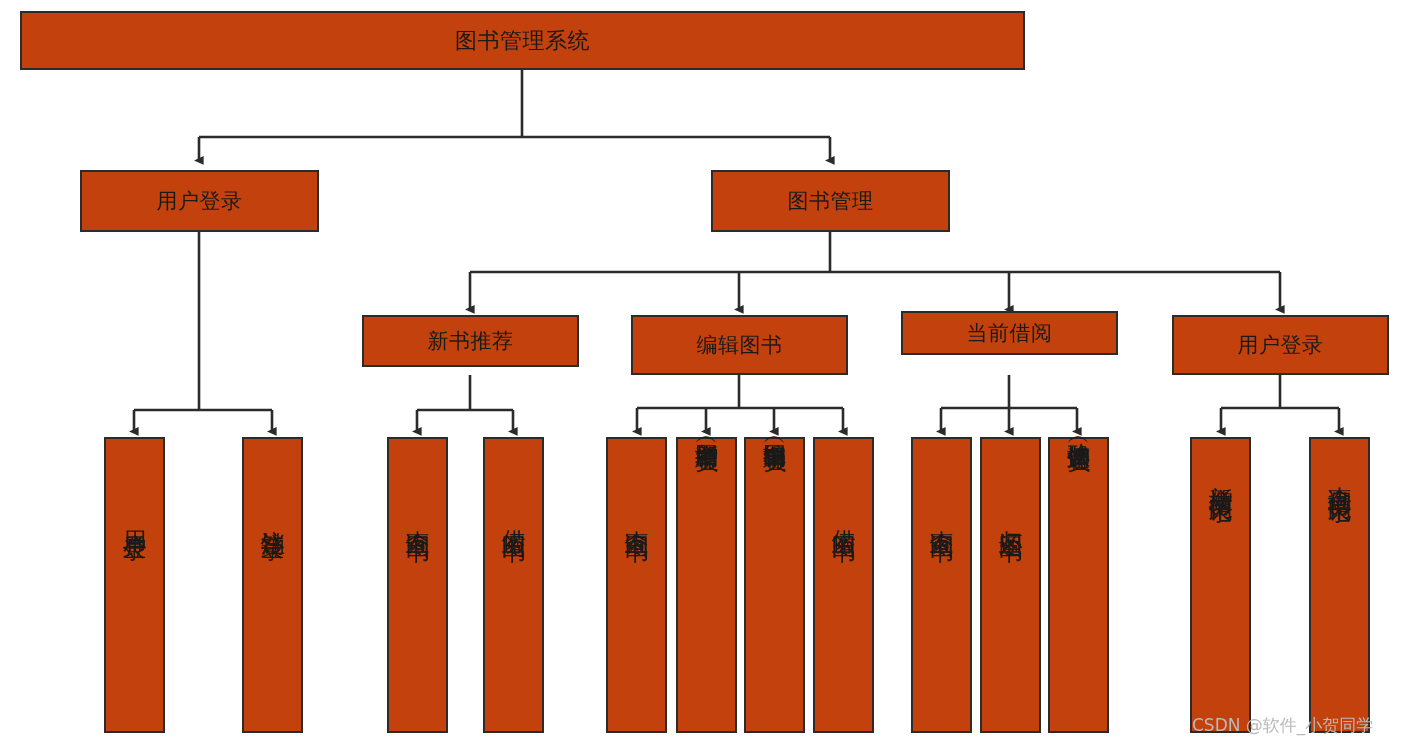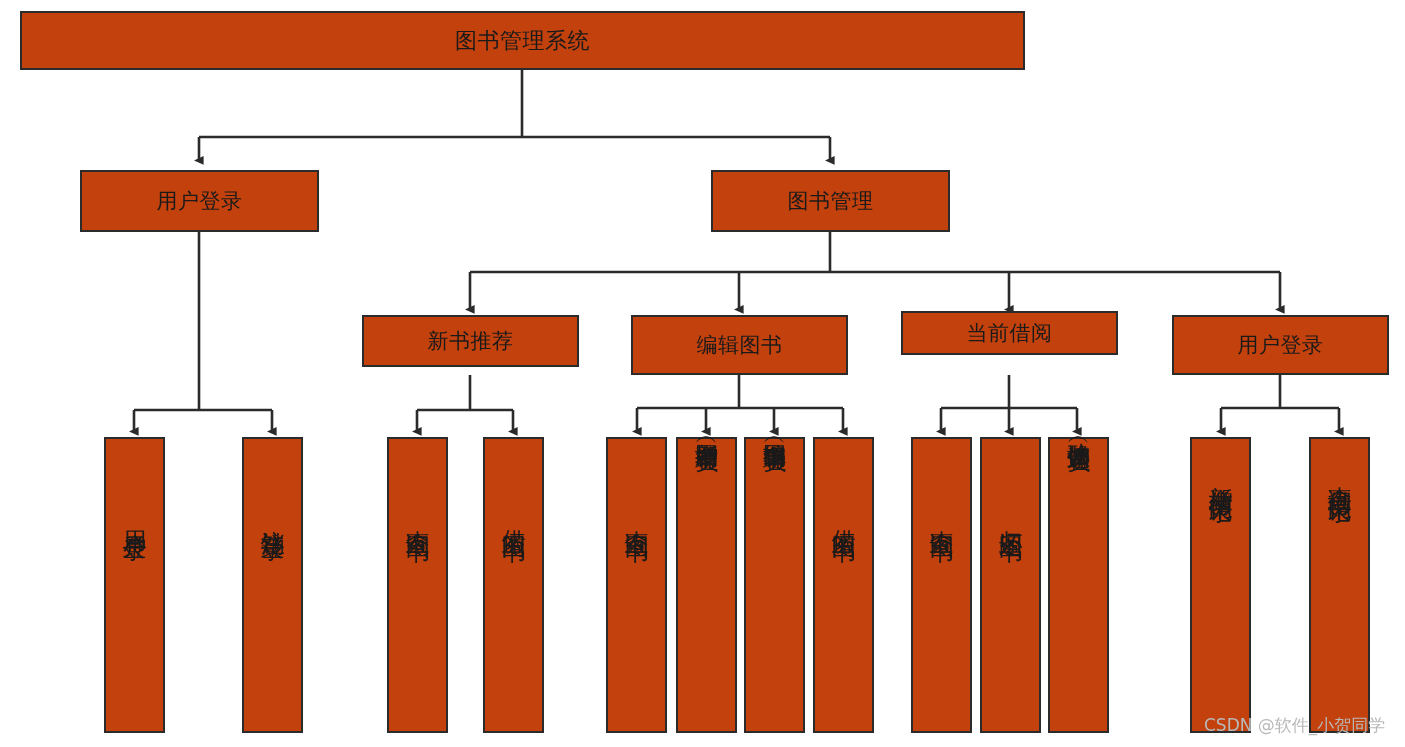--- a/index.html
+++ b/index.html
@@ -66,21 +66,20 @@
   }
   .watermark {
     position: absolute;
     left: 1192px;
     top: 714px;
     font-size: 17px;
     color: #b9b9b9;
     white-space: nowrap;
     z-index: 5;
     font-family: "DejaVu Sans", "Liberation Sans", sans-serif;
-    padding-left: 12px;
   }
 </style>
 </head>
 <body>
 
 <div id="canvas">
 
   <svg id="edges" viewBox="0 0 1405 747" xmlns="http://www.w3.org/2000/svg">
     <defs>
       <marker id="arrow" markerWidth="11" markerHeight="11" refX="4.6" refY="5" orient="auto" markerUnits="userSpaceOnUse">

